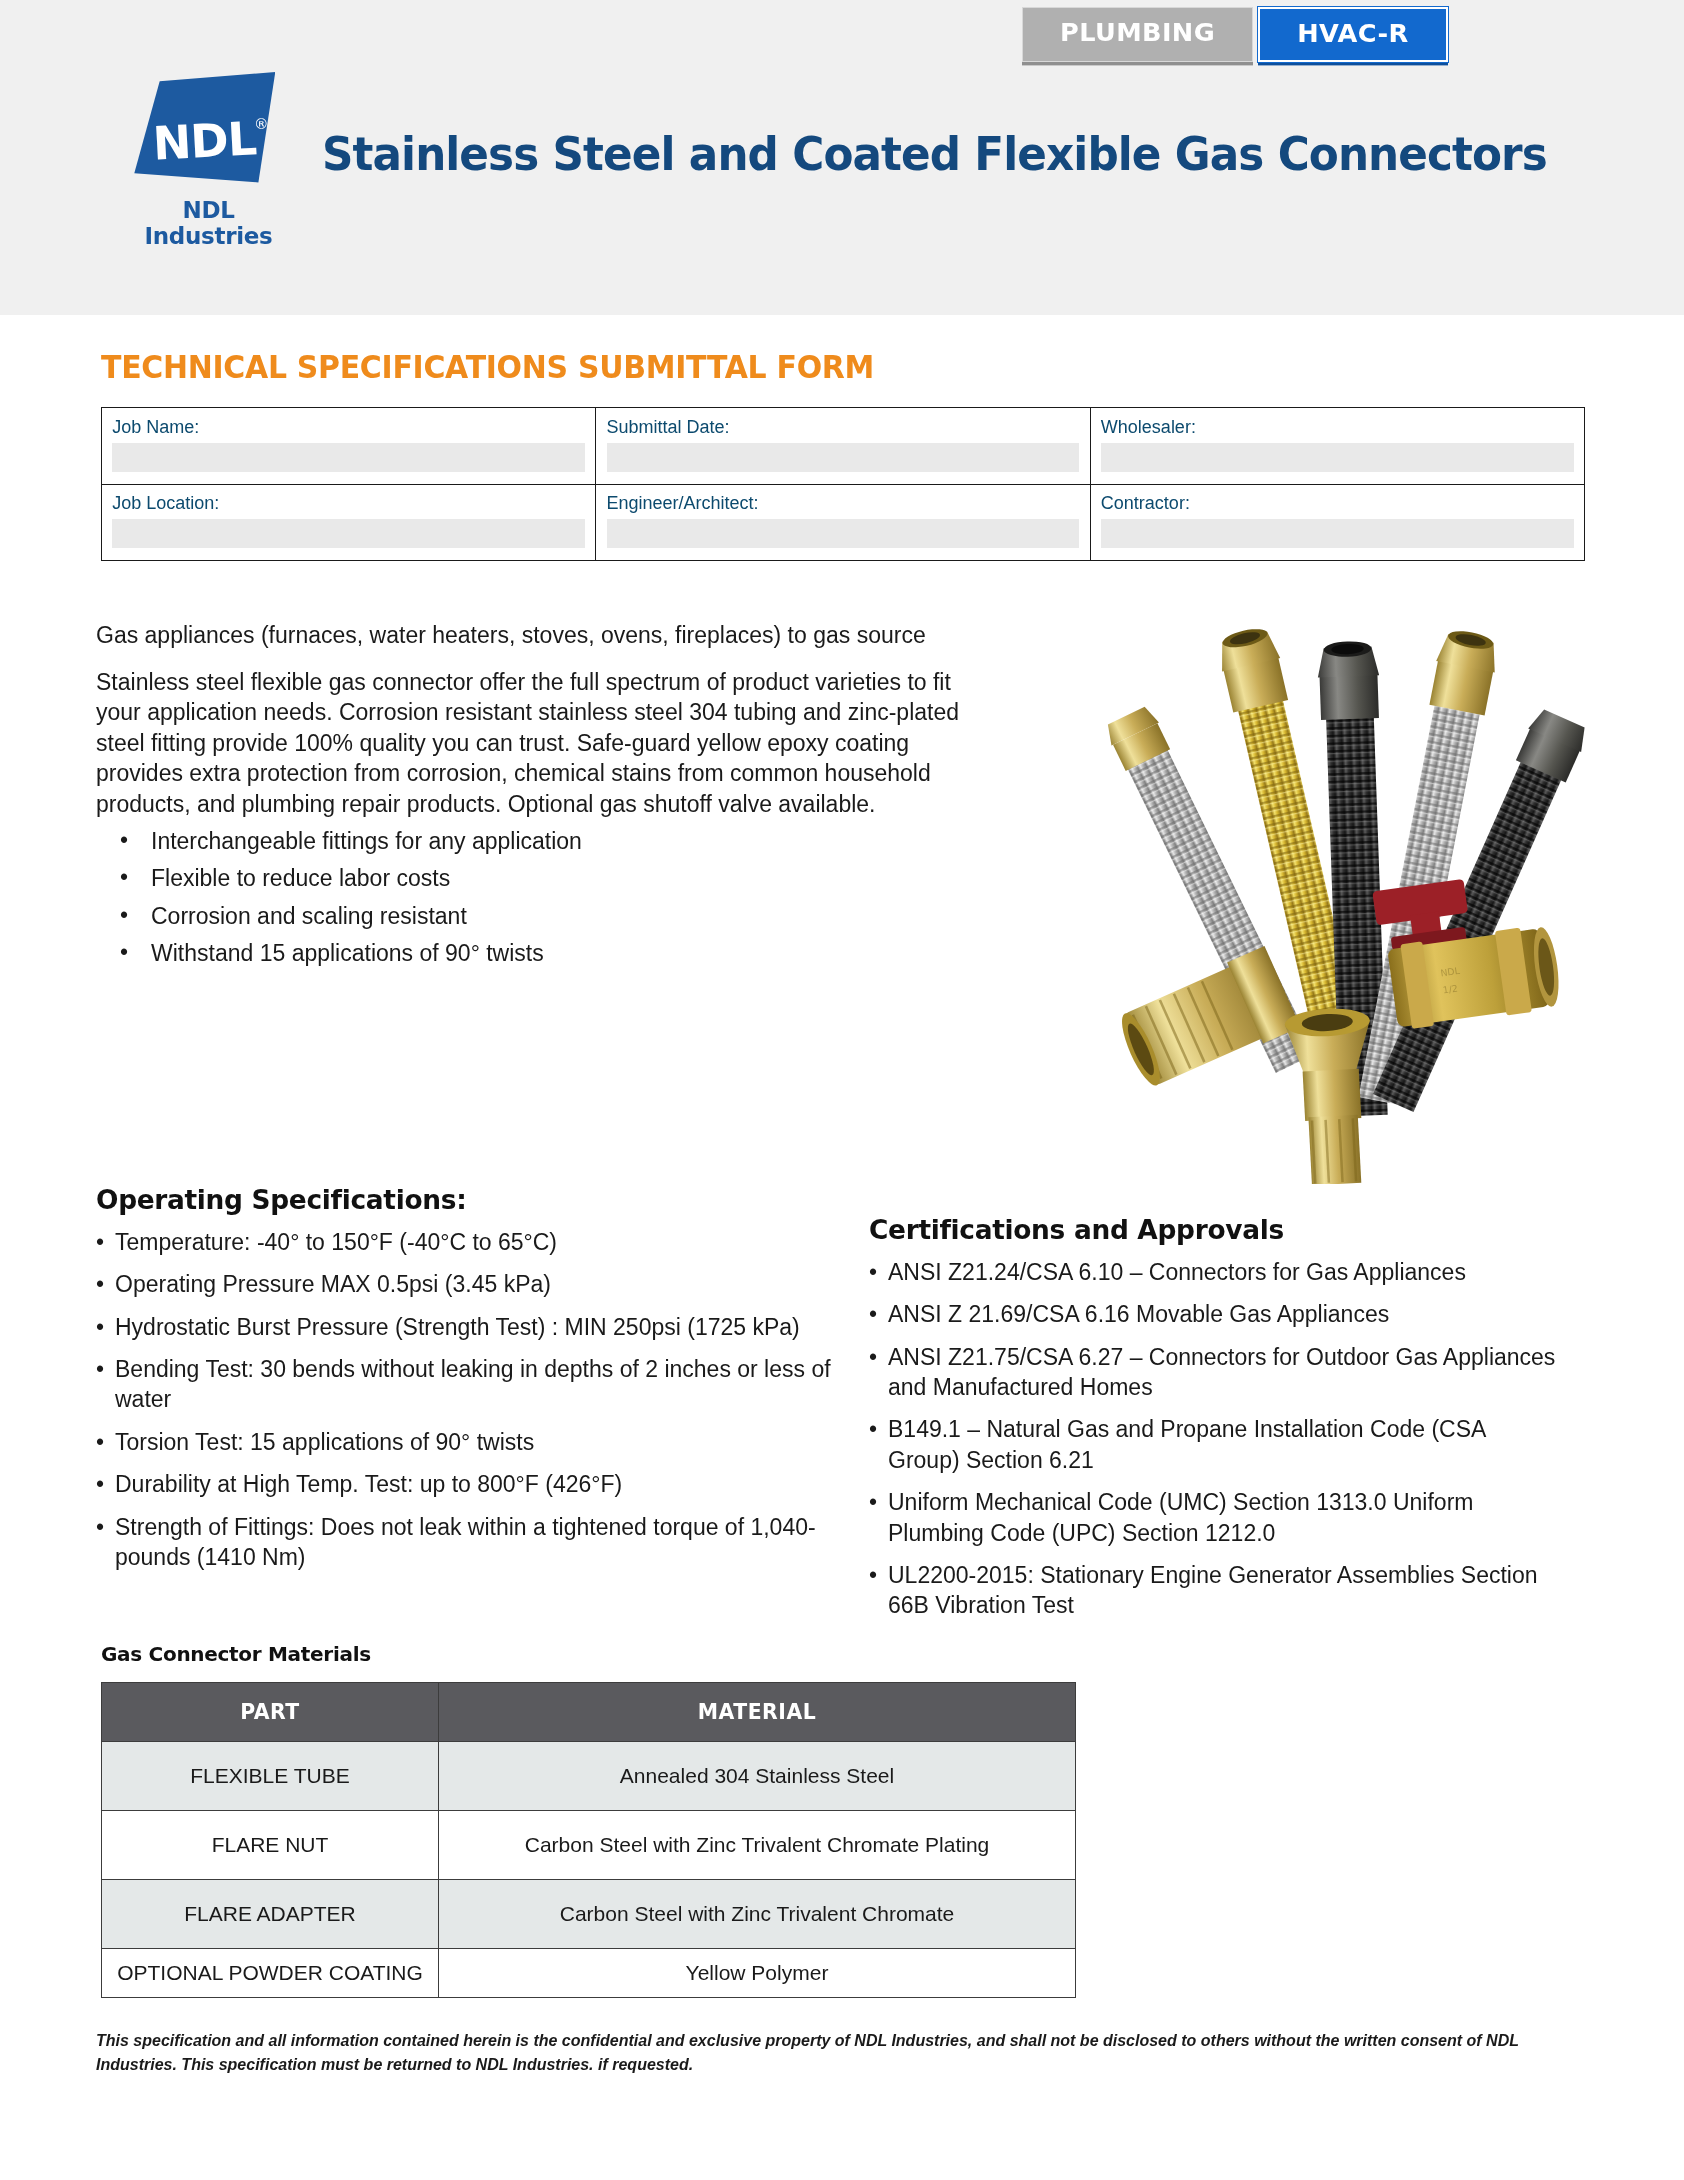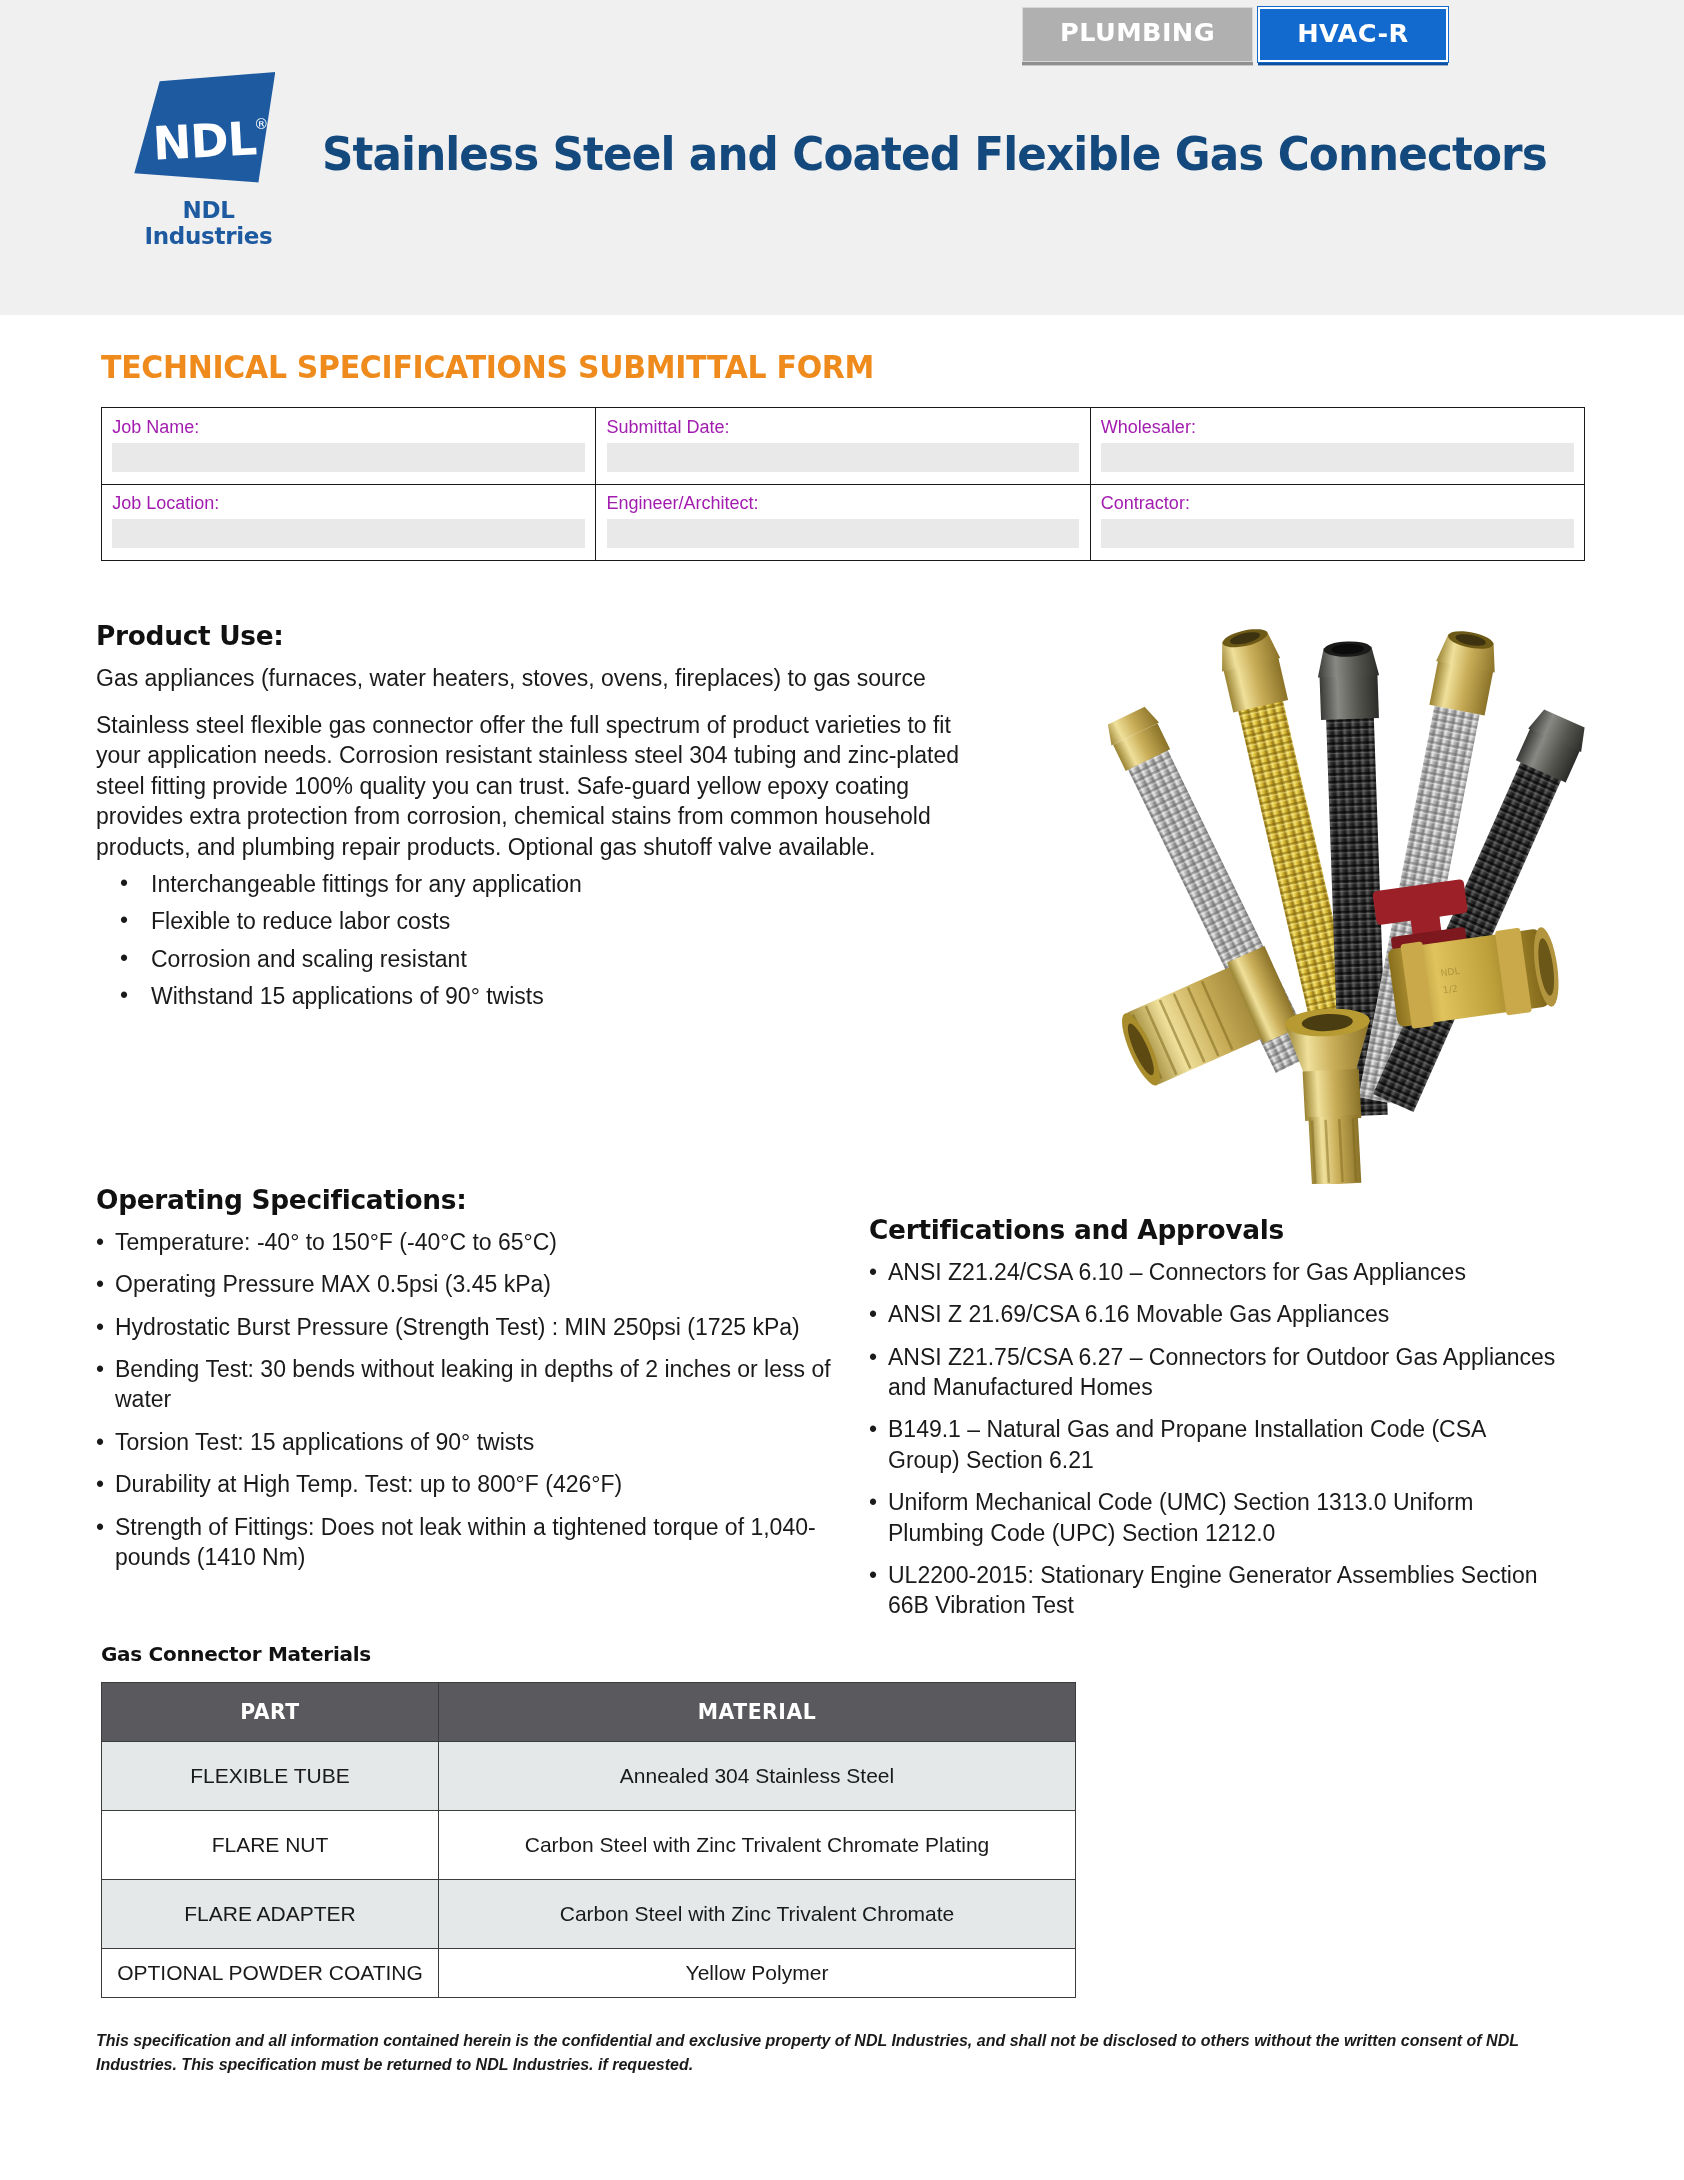--- a/index.html
+++ b/index.html
@@ -141,21 +141,21 @@
     table-layout: fixed;
   }
   .form-table td {
     border: 1.7px solid #1a1a1a;
     padding: 8.5px 10.2px 12px 10.2px;
     vertical-align: top;
     height: 53px;
   }
   .form-label {
     font-size: 18px;
-    color: #a21caf;
+    color: #0c4a6e;
     margin-bottom: 5.1px;
     font-family: "Liberation Sans", sans-serif;
   }
   .form-input {
     background: #e9e9e9;
     height: 29px;
     width: 100%;
     box-sizing: border-box;
   }
 
@@ -357,21 +357,20 @@
     </td>
     <td>
       <div class="form-label">Contractor:</div>
       <div class="form-input"></div>
     </td>
   </tr>
 </tbody>
   </table>
 
 <div class="left-col">
-  <h3 class="blk">Product Use:</h3>
   <p class="body">Gas appliances (furnaces, water heaters, stoves, ovens, fireplaces) to gas source</p>
 
   <p class="body-tight">Stainless steel flexible gas connector offer the full spectrum of product varieties to fit your application needs. Corrosion resistant stainless steel 304 tubing and zinc-plated steel fitting provide 100% quality you can trust. Safe-guard yellow epoxy coating provides extra protection from corrosion, chemical stains from common household products, and plumbing repair products. Optional gas shutoff valve available.</p>
 
   <ul class="dots">
     <li>Interchangeable fittings for any application</li>
     <li>Flexible to reduce labor costs</li>
     <li>Corrosion and scaling resistant</li>
     <li>Withstand 15 applications of 90° twists</li>
   </ul>

